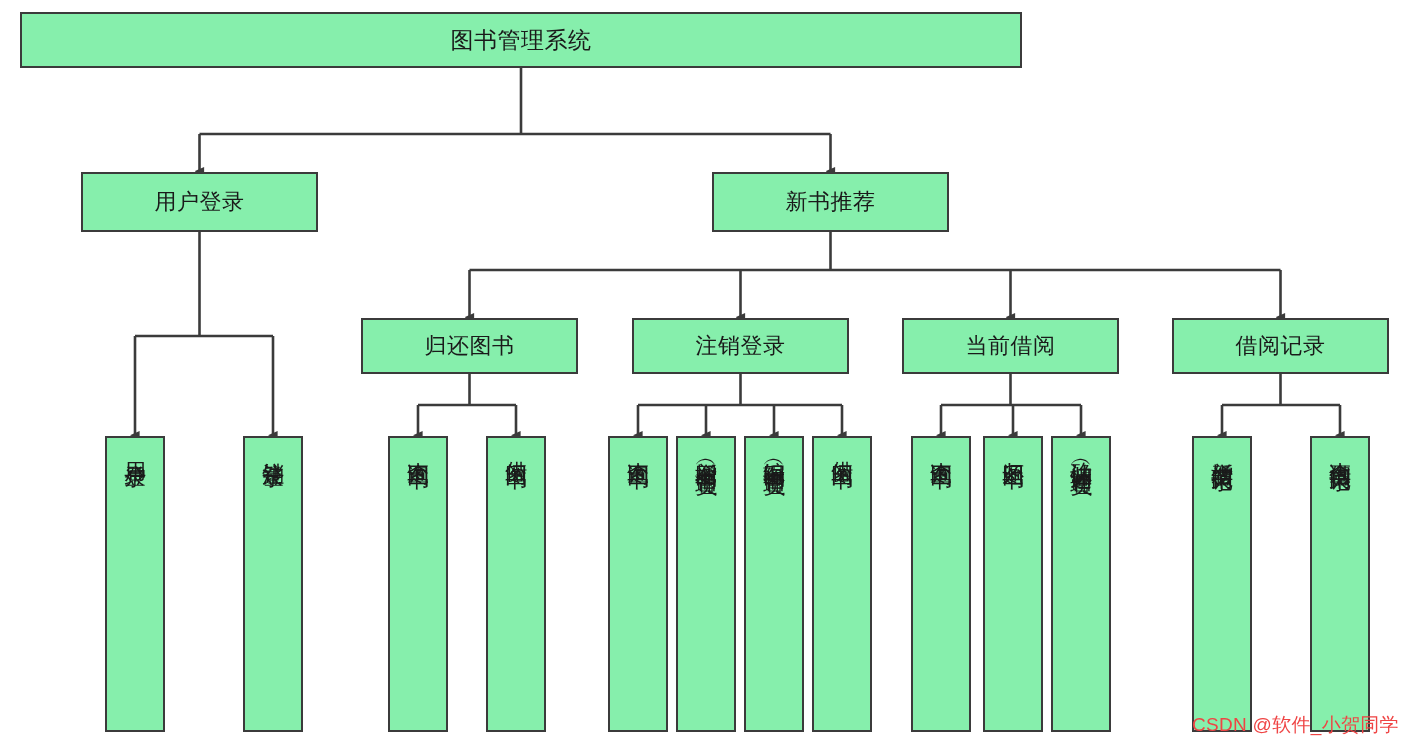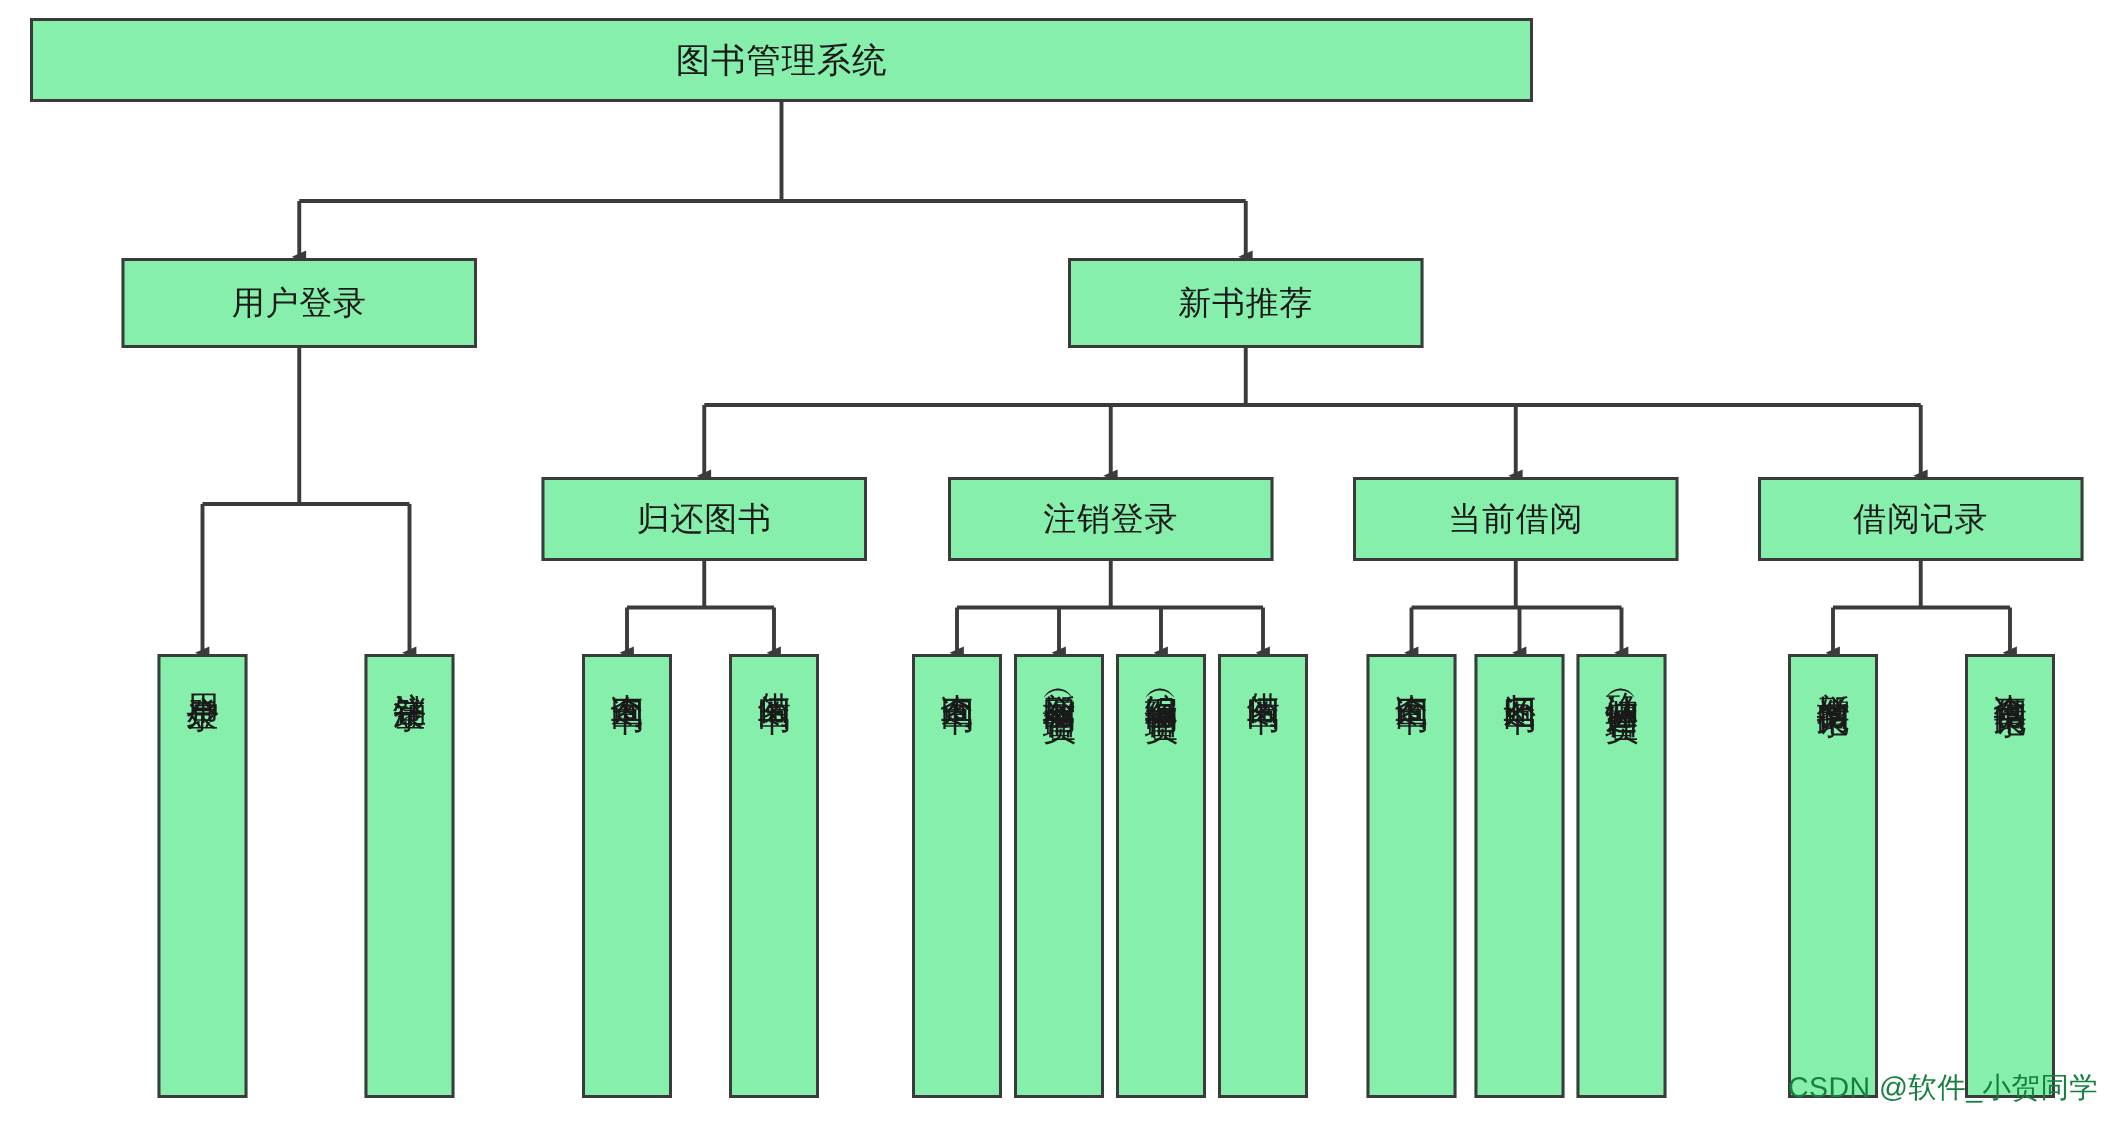--- a/index.html
+++ b/index.html
@@ -59,21 +59,21 @@
     writing-mode: vertical-rl;
     text-orientation: upright;
     font-size: 22px;
     line-height: 1.02;
     letter-spacing: 2px;
     white-space: normal;
     max-height: 100%;
   }
   .watermark {
     position: absolute;
-    color: #15803d;
+    color: #ef4444;
     font-size: 19px;
     white-space: nowrap;
     pointer-events: none;
     letter-spacing: 0.3px;
   }
 </style>
 </head>
 <body>
 
 <div id="diagram-root">

